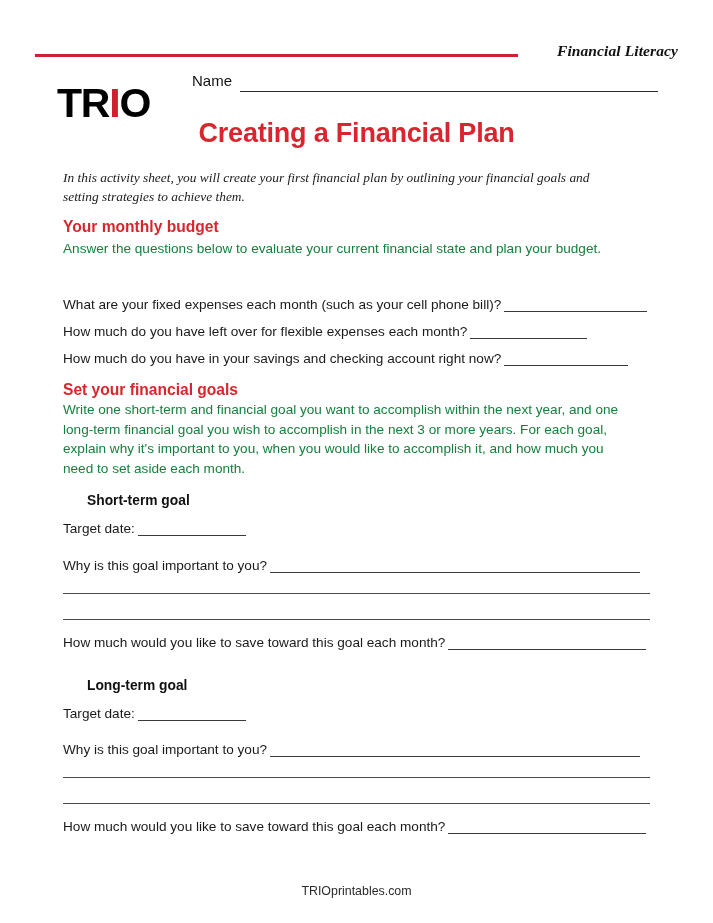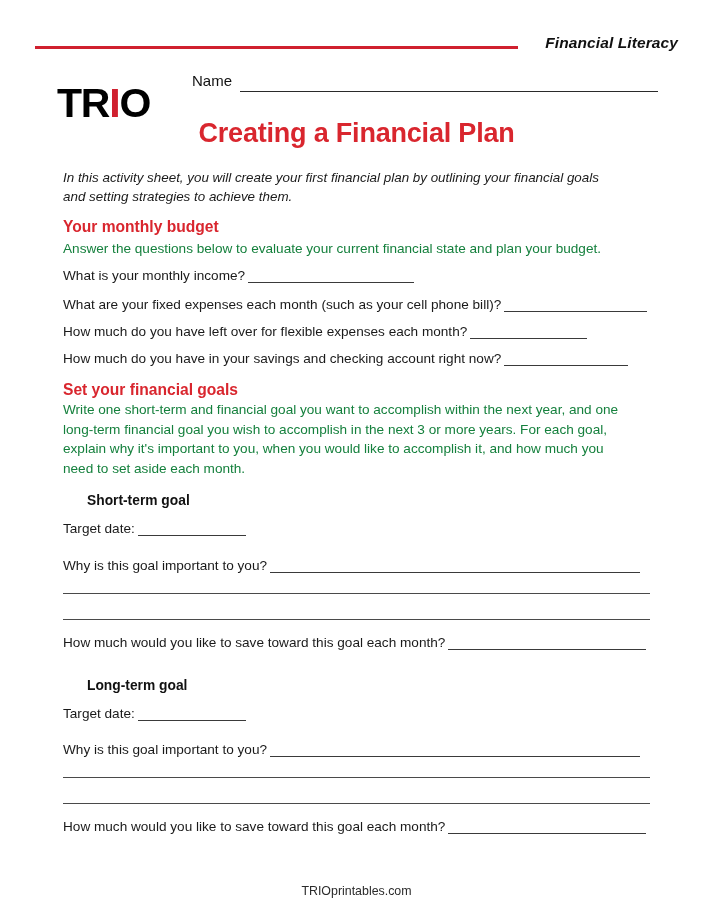--- a/index.html
+++ b/index.html
@@ -21,23 +21,24 @@
     left: 0; top: 0;
     width: 713px;
     height: 923px;
     background: #fff;
   }
 
   
   .header {
     position: absolute;
     left: 35px;
-    top: 38px;
+    top: 46px;
     width: 643px;
     height: 26px;
+    font-family: Liberation Serif, serif;
   }
   .header-rule {
     position: absolute;
     left: 0;
     top: 8px;
     width: 483px;
     height: 3px;
     background: #D0202F;
   }
   .header-label {
@@ -109,20 +110,21 @@
   
   .intro {
     position: absolute;
     left: 63px;
     top: 168px;
     width: 546px;
     font-size: 13.4px;
     font-style: italic;
     line-height: 19px;
     color: #1a1a1a;
+    font-family: Liberation Serif, serif;
   }
 
   .sec-head {
     position: absolute;
     left: 63px;
     font-size: 15.6px;
     font-weight: bold;
     color: #D9262E;
     white-space: nowrap;
   }
@@ -204,23 +206,20 @@
     <span class="name-line"></span>
   </div>
 
   <div class="title">Creating a Financial Plan</div>
 
   <div class="intro">In this activity sheet, you will create your first financial plan by outlining your financial goals and setting strategies to achieve them.</div>
 
   <div class="sec-head budget">Your monthly budget</div>
   <div class="body-text budget-sub">Answer the questions below to evaluate your current financial state and plan your budget.</div>
 
-  <div class="qrow" style="top:268px;">
-    <span class="qtext">What is your monthly income?</span><span class="blank" style="width:166px;"></span>
-  </div>
 
   <div class="qrow" style="top:297px;">
     <span class="qtext">What are your fixed expenses each month (such as your cell phone bill)?</span><span class="blank" style="width:143px;"></span>
   </div>
 
   <div class="qrow" style="top:324px;">
     <span class="qtext">How much do you have left over for flexible expenses each month?</span><span class="blank" style="width:117px;"></span>
   </div>
 
   <div class="qrow" style="top:351px;text-align:right;">

